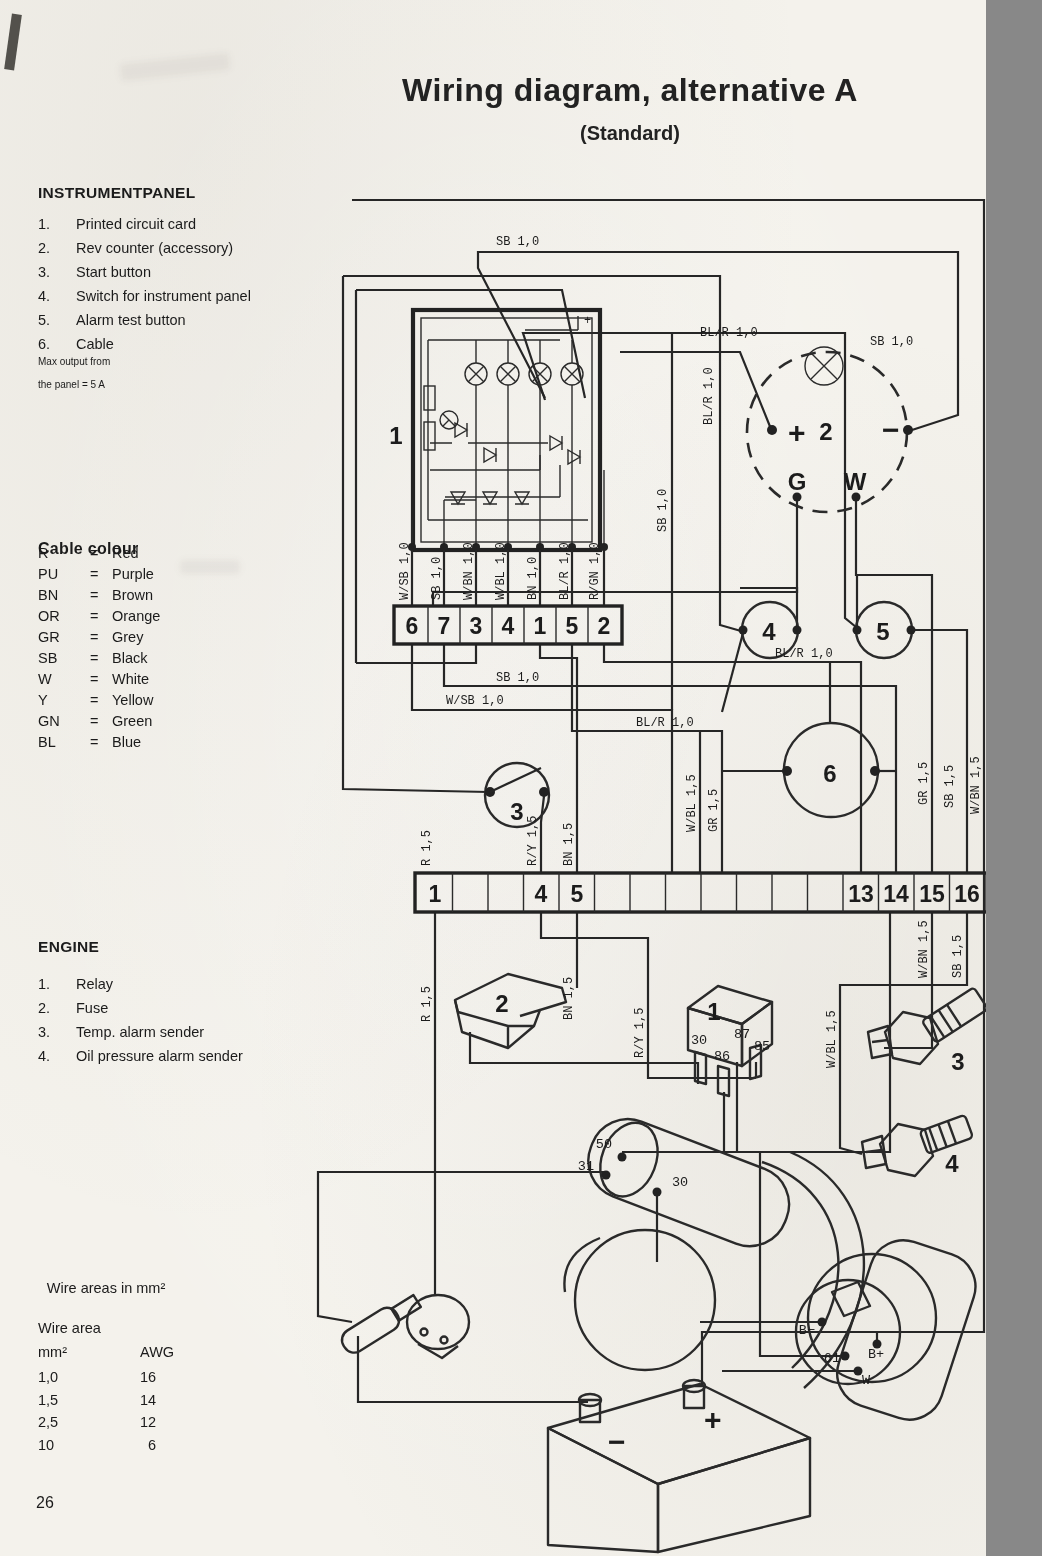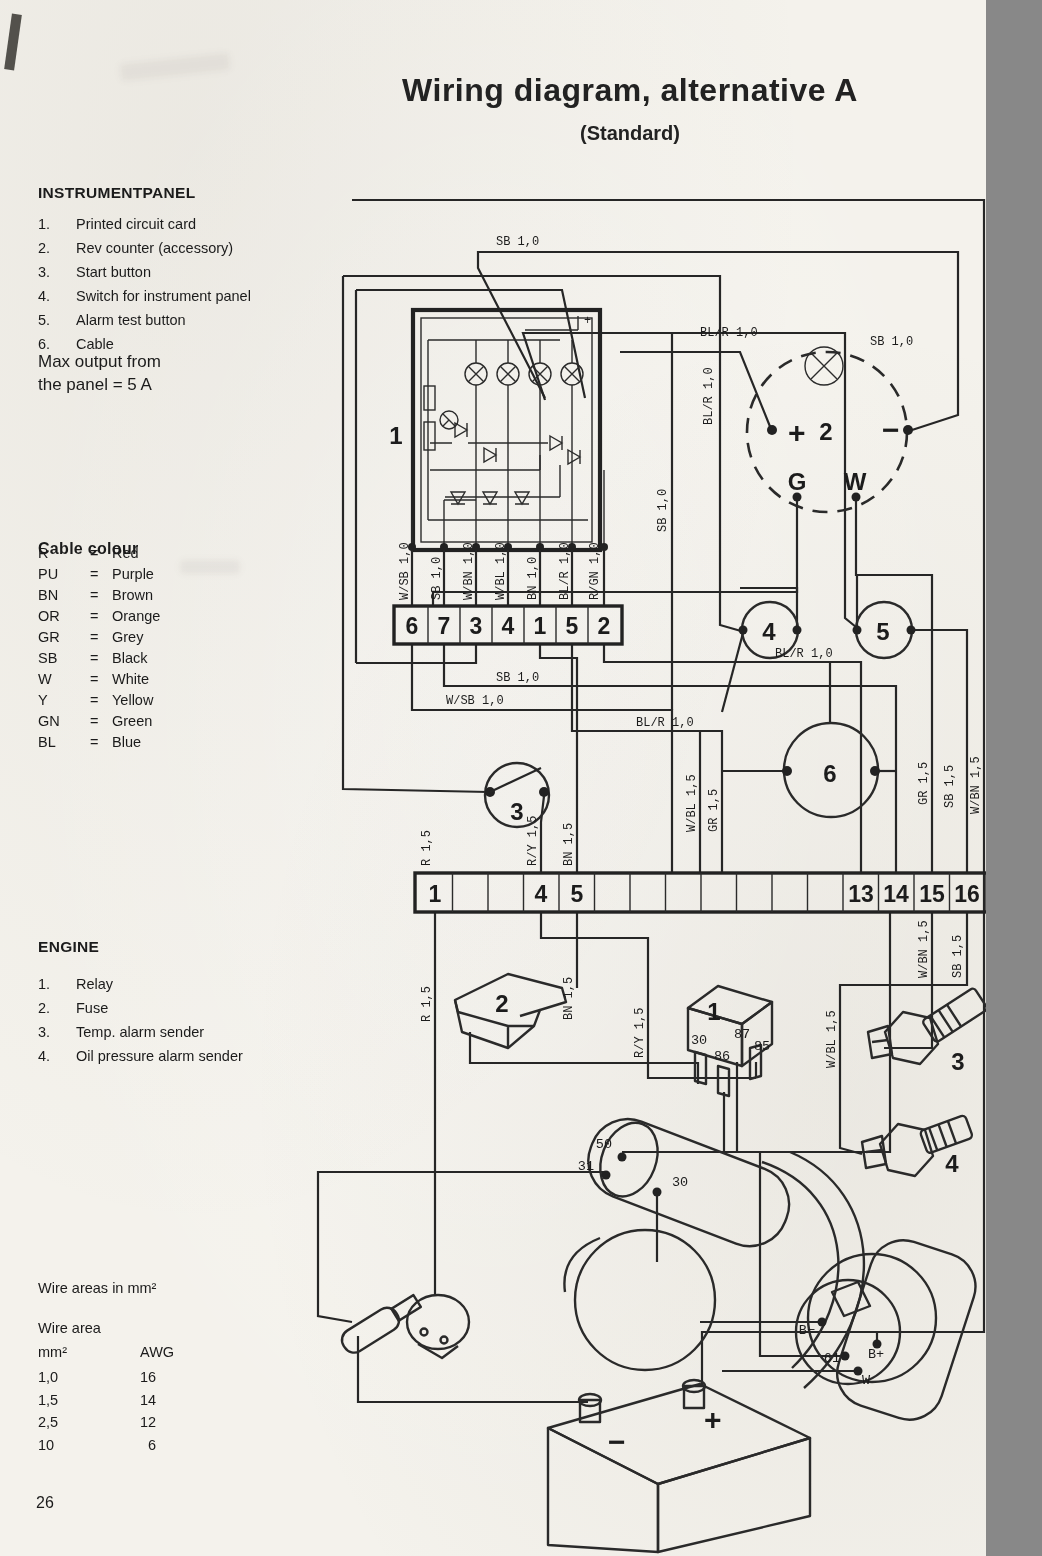--- a/index.html
+++ b/index.html
@@ -12,21 +12,21 @@
       #f4f2ec;
     font-family:"Liberation Sans", sans-serif;color:#1b1b1b;
   }
   .edge-mark{position:absolute;background:#2c2a26;}
   .smudge{position:absolute;background:rgba(60,55,45,0.06);filter:blur(3px);border-radius:4px;}
   .title{position:absolute;left:250px;top:72px;width:760px;text-align:center;
     font-size:32px;font-weight:bold;letter-spacing:0.5px;color:#222;}
   .subtitle{position:absolute;left:250px;top:122px;width:760px;text-align:center;
     font-size:20px;font-weight:bold;color:#222;}
   .heading{position:absolute;font-size:15.5px;font-weight:bold;letter-spacing:0.3px;text-align:right;}
-  .txt{position:absolute;font-size:17px;}
+  .txt{position:absolute;font-size:10px;}
   .list{position:absolute;font-size:14.5px;line-height:24px;}
   .list .row{display:flex;}
   .list .num{width:38px;flex:0 0 38px;}
   .legend{position:absolute;font-size:14.5px;line-height:21px;}
   .legend .row{display:flex;}
   .legend .code{width:52px;flex:0 0 52px;}
   .legend .eq{width:22px;flex:0 0 22px;}
   .wa{position:absolute;font-size:14.5px;}
   .wa .hdr{display:flex;margin-bottom:6px;justify-content:flex-end;}
   .wa .r{display:flex;line-height:22.5px;}
@@ -158,21 +158,21 @@
         <span class="num">3.</span>
         <span>Temp. alarm sender</span>
       </div>
     <div class="row">
         <span class="num">4.</span>
         <span>Oil pressure alarm sender</span>
       </div>
   </div>
 
   <div class="wa" style="left:38px;top:1280px;">
-    <div style="margin-bottom:24px;">Wire areas in mm²</div>
+    <div style="margin-bottom:24px;text-align:center;">Wire areas in mm²</div>
     <div style="margin-bottom:8px;">Wire area</div>
     <div class="hdr">
       <span class="c1">mm²</span>
         <span>AWG</span>
     </div>
     <div class="r">
         <span class="c1">1,0</span>
         <span>16</span>
       </div>
     <div class="r">

